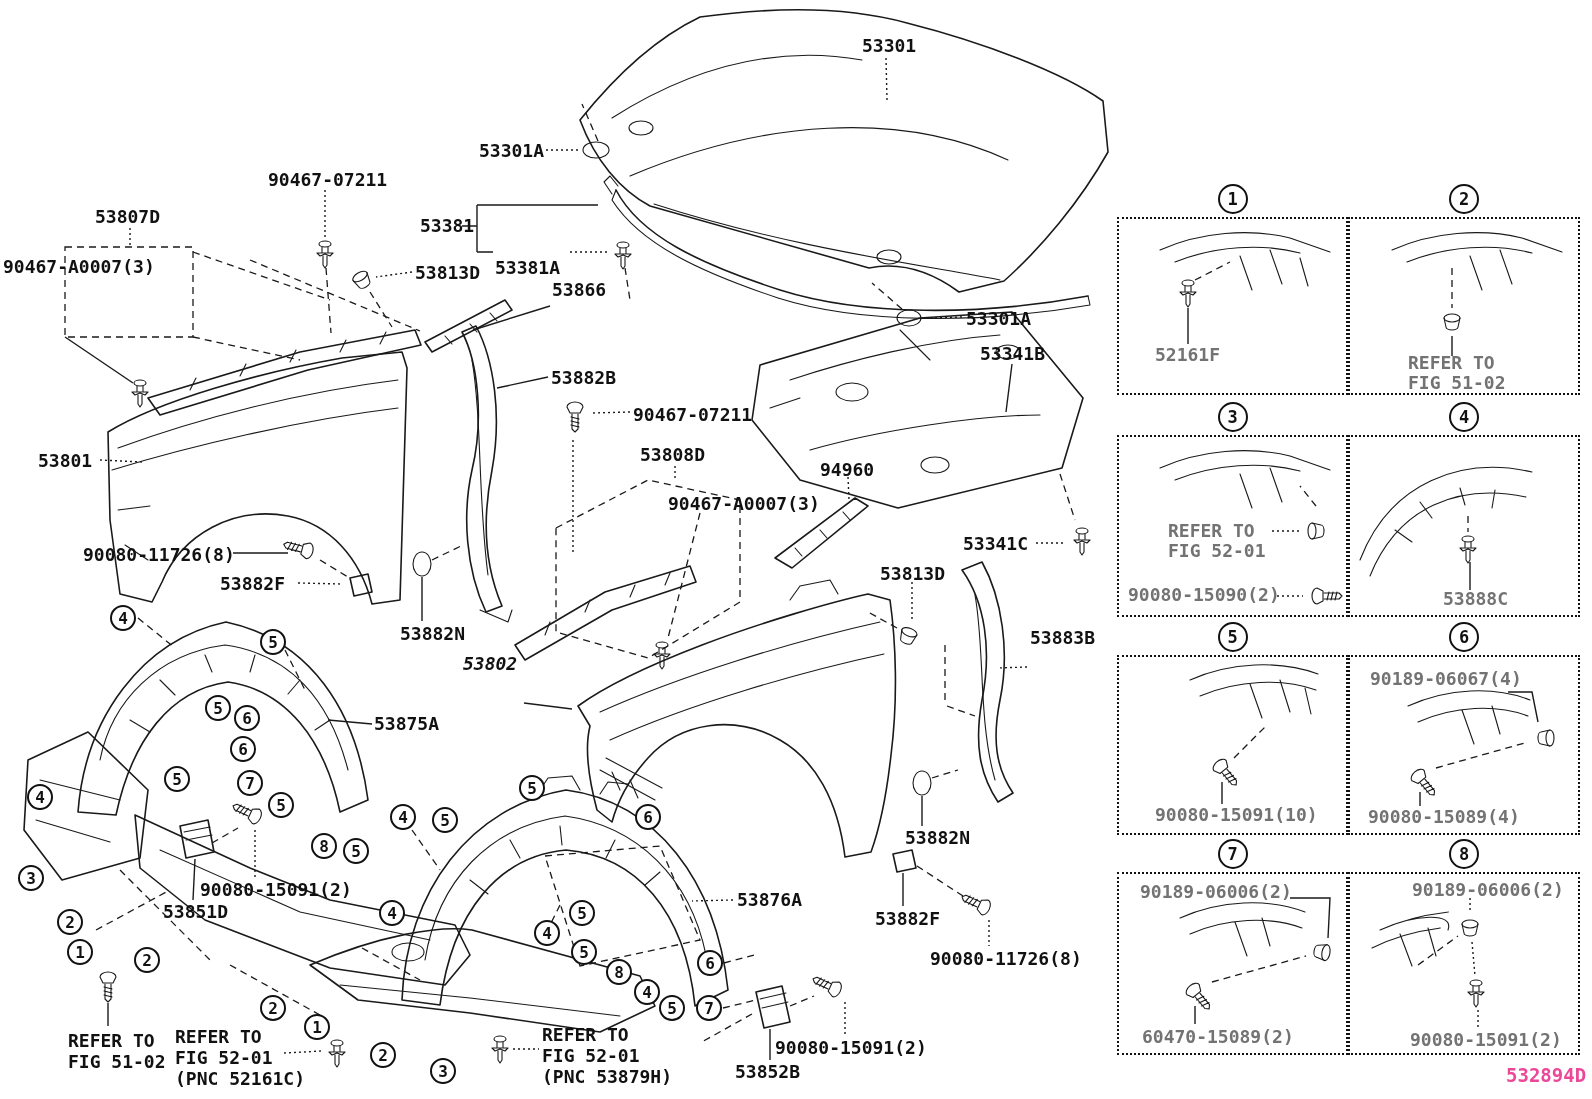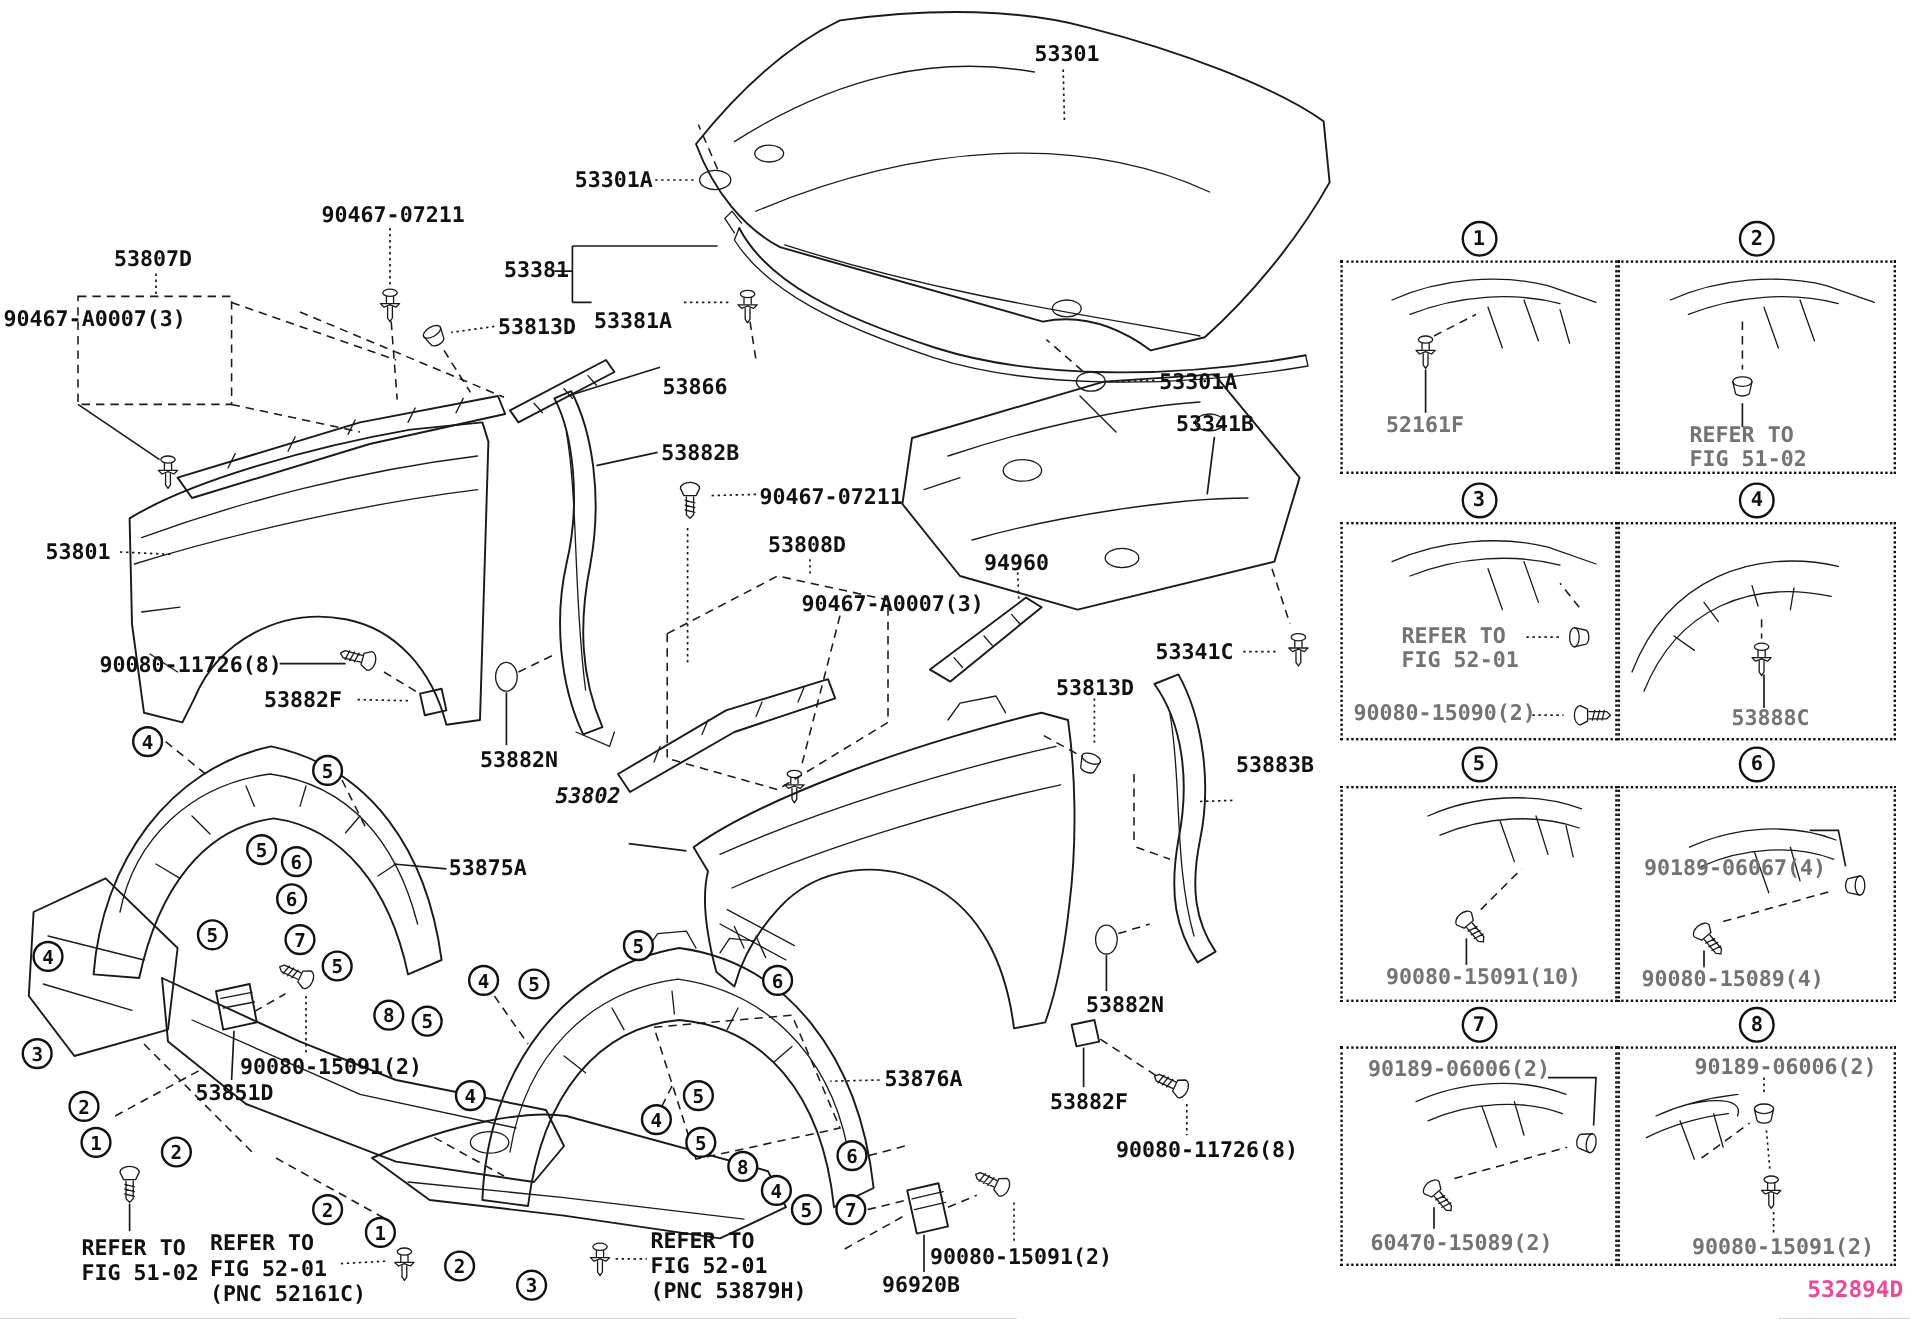--- a/index.html
+++ b/index.html
@@ -306,21 +306,21 @@
 <div id="footer-id">532894D</div>
 
 <div class="plabel" style="left: 862px; top: 36px;">53301</div>
     <div class="plabel" style="left: 479px; top: 141px;">53301A</div>
     <div class="plabel" style="left: 268px; top: 170px;">90467-07211</div>
     <div class="plabel" style="left: 95px; top: 207px;">53807D</div>
     <div class="plabel" style="left: 3px; top: 257px;">90467-A0007(3)</div>
     <div class="plabel" style="left: 420px; top: 216px;">53381</div>
     <div class="plabel" style="left: 495px; top: 258px;">53381A</div>
     <div class="plabel" style="left: 415px; top: 263px;">53813D</div>
-    <div class="plabel" style="left: 552px; top: 313px;">53866</div>
+    <div class="plabel" style="left: 552px; top: 280px;">53866</div>
     <div class="plabel" style="left: 551px; top: 368px;">53882B</div>
     <div class="plabel" style="left: 633px; top: 405px;">90467-07211</div>
     <div class="plabel" style="left: 640px; top: 445px;">53808D</div>
     <div class="plabel" style="left: 668px; top: 494px;">90467-A0007(3)</div>
     <div class="plabel" style="left: 820px; top: 460px;">94960</div>
     <div class="plabel" style="left: 966px; top: 309px;">53301A</div>
     <div class="plabel" style="left: 980px; top: 344px;">53341B</div>
     <div class="plabel" style="left: 963px; top: 534px;">53341C</div>
     <div class="plabel" style="left: 880px; top: 564px;">53813D</div>
     <div class="plabel" style="left: 38px; top: 451px;">53801</div>
@@ -328,21 +328,21 @@
     <div class="plabel" style="left: 220px; top: 574px;">53882F</div>
     <div class="plabel" style="left: 400px; top: 624px;">53882N</div>
     <div class="plabel" style="left: 463px; top: 654px; font-style: italic;">53802</div>
     <div class="plabel" style="left: 374px; top: 714px;">53875A</div>
     <div class="plabel" style="left: 1030px; top: 628px;">53883B</div>
     <div class="plabel" style="left: 905px; top: 828px;">53882N</div>
     <div class="plabel" style="left: 875px; top: 909px;">53882F</div>
     <div class="plabel" style="left: 930px; top: 949px;">90080-11726(8)</div>
     <div class="plabel" style="left: 737px; top: 890px;">53876A</div>
     <div class="plabel" style="left: 775px; top: 1038px;">90080-15091(2)</div>
-    <div class="plabel" style="left: 735px; top: 1062px;">96920B</div>
+    <div class="plabel" style="left: 735px; top: 1062px;">53852B</div>
     <div class="plabel" style="left: 200px; top: 880px;">90080-15091(2)</div>
     <div class="plabel" style="left: 163px; top: 902px;">53851D</div>
     <div class="note" style="left: 68px; top: 1030px;">
       <div>REFER TO</div>
       <div>FIG 51-02</div>
     </div>
     <div class="note" style="left: 175px; top: 1026px;">
       <div>REFER TO</div>
       <div>FIG 52-01</div>
       <div>(PNC 52161C)</div>
@@ -397,21 +397,21 @@
     <div class="ctext" style="left: 1168px; top: 541px;">FIG 52-01</div>
     <div class="ctext" style="left: 1128px; top: 585px;">90080-15090(2)</div>
     <div class="gcell" style="left: 1348px; top: 435px; width: 232px; height: 182px;"></div>
     <div class="gnum" style="left: 1449px; top: 402px;">4</div>
     <div class="ctext" style="left: 1443px; top: 589px;">53888C</div>
     <div class="gcell" style="left: 1117px; top: 655px; width: 231px; height: 180px;"></div>
     <div class="gnum" style="left: 1217.5px; top: 622px;">5</div>
     <div class="ctext" style="left: 1155px; top: 805px;">90080-15091(10)</div>
     <div class="gcell" style="left: 1348px; top: 655px; width: 232px; height: 180px;"></div>
     <div class="gnum" style="left: 1449px; top: 622px;">6</div>
-    <div class="ctext" style="left: 1370px; top: 669px; margin-top: 45px;">90189-06067(4)</div>
+    <div class="ctext" style="left: 1370px; top: 669px;">90189-06067(4)</div>
     <div class="ctext" style="left: 1368px; top: 807px;">90080-15089(4)</div>
     <div class="gcell" style="left: 1117px; top: 872px; width: 231px; height: 183px;"></div>
     <div class="gnum" style="left: 1217.5px; top: 839px;">7</div>
     <div class="ctext" style="left: 1140px; top: 882px;">90189-06006(2)</div>
     <div class="ctext" style="left: 1142px; top: 1027px;">60470-15089(2)</div>
     <div class="gcell" style="left: 1348px; top: 872px; width: 232px; height: 183px;"></div>
     <div class="gnum" style="left: 1449px; top: 839px;">8</div>
     <div class="ctext" style="left: 1412px; top: 880px;">90189-06006(2)</div>
     <div class="ctext" style="left: 1410px; top: 1030px;">90080-15091(2)</div>
   </div>

